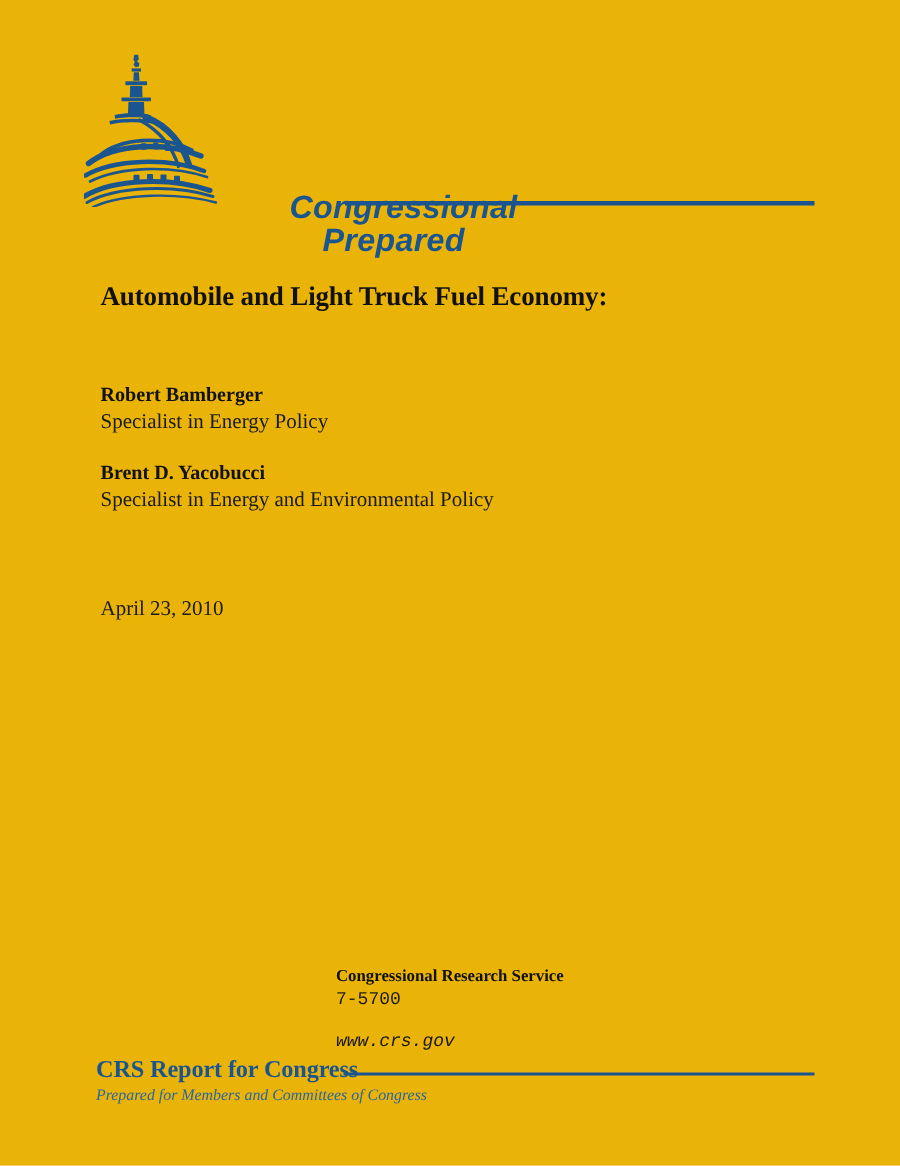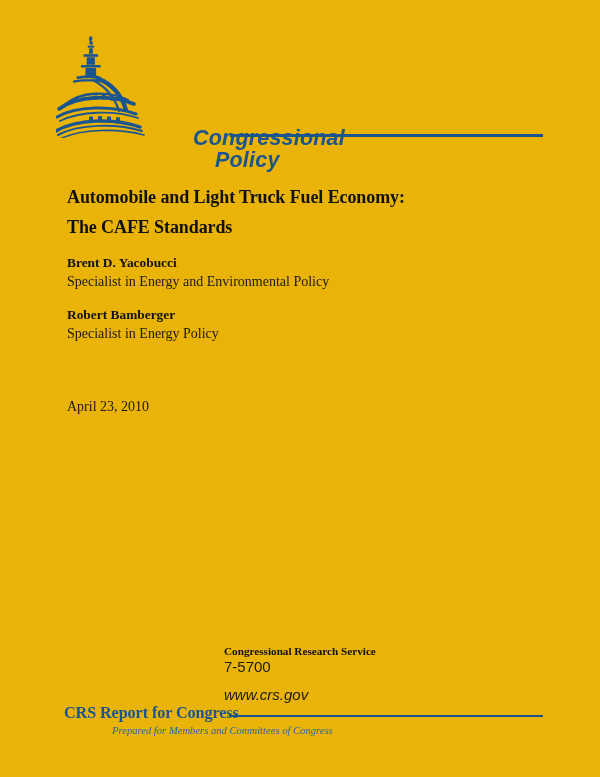--- a/index.html
+++ b/index.html
@@ -121,22 +121,22 @@
     text-align: left;
   }
   .contact-org {
     font-family: "Liberation Serif", serif;
     font-weight: bold;
     font-size: 11.2px;
     line-height: 16px;
     color: #111111;
   }
   .contact-line {
-    font-family: Liberation Sans, sans-serif;
-    font-size: 15px;
+    font-family: Liberation Mono, monospace;
+    font-size: 12px;
     line-height: 15.5px;
     color: #1a1a1a;
   }
   .contact-line.italic { font-style: italic; margin-top: 12px; }
 
   
   .crs-banner {
     position: absolute;
     left: 64px;
     top: 704px;
@@ -169,21 +169,20 @@
   .crs-banner-sub {
     position: absolute;
     left: 0;
     top: 20px;
     font-family: "Liberation Serif", serif;
     font-style: italic;
     font-size: 10.6px;
     line-height: 14px;
     color: #2a66a0;
     white-space: nowrap;
-    margin-left: 48px;
   }
 </style>
 </head>
 <body>
 
 <div class="page">
 
   <div class="masthead">
 
     <div class="logo-mark">
@@ -225,39 +224,38 @@
         </g>
 
         <path d="M0 97 C20 85 58 84 84 93" stroke="#1a5590" stroke-width="3.4" fill="none" stroke-linecap="round"></path>
         <path d="M2 101 C22 90 60 89 86 97" stroke="#1a5590" stroke-width="2.0" fill="none" stroke-linecap="round"></path>
         <path d="M6 104 C26 95 62 94 88 101" stroke="#1a5590" stroke-width="1.6" fill="none" stroke-linecap="round"></path>
       </svg>
     </div>
 
     <div class="logo-wordmark">
       <span class="wl wl-1">Congressional</span>
-      <span class="wl wl-3">Policy</span>
+      <span class="wl wl-3">Prepared</span>
     </div>
 
     <div class="masthead-rule"></div>
   </div>
 
   <h1 class="doc-title">
     <span class="tl">Automobile and Light Truck Fuel Economy:</span>
-    <span class="tl">The CAFE Standards</span>
   </h1>
 
   <div class="authors">
+    <div class="author-block">
+      <div class="author-name">Robert Bamberger</div>
+      <div class="author-role">Specialist in Energy Policy</div>
+    </div>
     <div class="author-block">
       <div class="author-name">Brent D. Yacobucci</div>
       <div class="author-role">Specialist in Energy and Environmental Policy</div>
-    </div>
-    <div class="author-block">
-      <div class="author-name">Robert Bamberger</div>
-      <div class="author-role">Specialist in Energy Policy</div>
     </div>
   </div>
 
   <div class="doc-date">April 23, 2010</div>
 
   <div class="contact-block">
     <div class="contact-org">Congressional Research Service</div>
     <div class="contact-line">7-5700</div>
     <div class="contact-line italic">www.crs.gov</div>
   </div>

